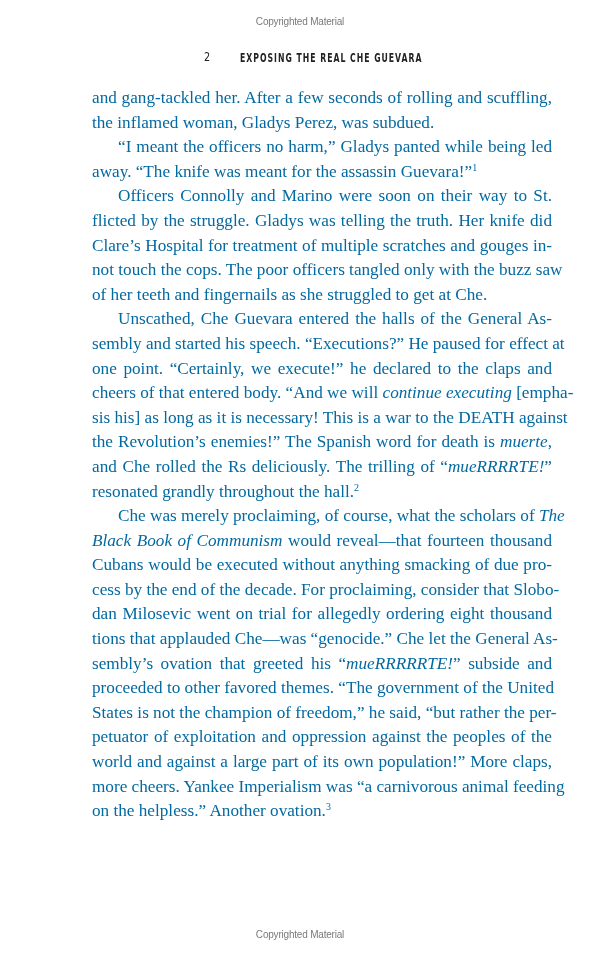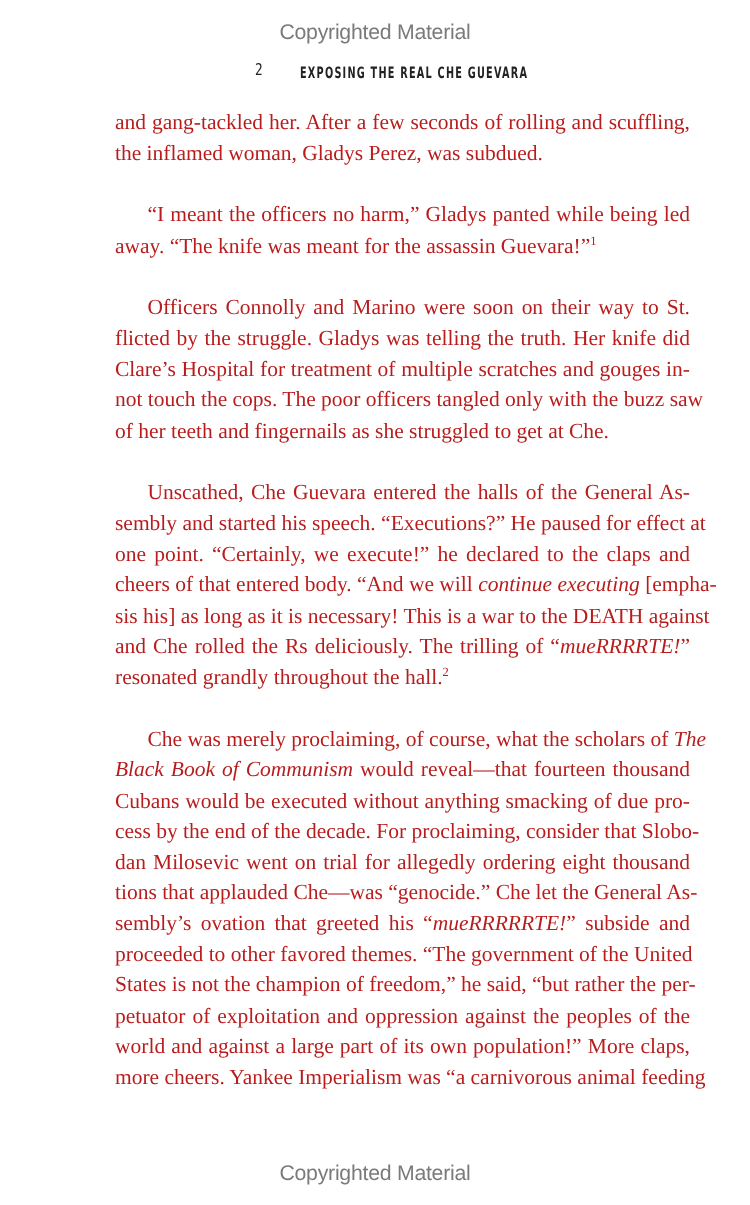--- a/index.html
+++ b/index.html
@@ -1,29 +1,29 @@
 <!DOCTYPE html>
 <html><head>
 <meta charset="utf-8">
 <style>
   html, body { margin:0; padding:0; background:#ffffff; }
   body { width:600px; height:964px; position:relative; overflow:hidden; }
   .watermark { position:absolute; left:0; width:600px; text-align:center;
-    font-family:"Liberation Sans", sans-serif; font-size:17px; color:#7a7a7a; letter-spacing:-0.2px; }
+    font-family:"Liberation Sans", sans-serif; font-size:10px; color:#7a7a7a; letter-spacing:-0.2px; }
   .wm-top { top:16px; }
   .wm-bottom { top:929px; }
   .running-head { position:absolute; top:49px; left:0; width:600px; height:20px;
     font-family:"DejaVu Sans", sans-serif; color:#222; }
   .page-num { position:absolute; left:204px; top:0; font-size:13px; transform:scaleX(0.75); transform-origin:left top; font-weight:normal; }
   .book-title { position:absolute; left:240px; top:1px; font-size:12.5px; letter-spacing:1.6px; font-weight:bold; transform:scaleX(0.62); transform-origin:left top; white-space:nowrap; }
   .body-text { position:absolute; left:92px; top:86px; width:460px;
-    font-family:"Liberation Serif", serif; font-size:17.2px; color:#b91c1c; }
+    font-family:"Liberation Serif", serif; font-size:17.2px; color:#0369a1; }
   .line { height:24.6px; line-height:24.6px; white-space:nowrap; text-align:justify; text-align-last:justify; }
   .line.last { text-align-last:left; }
-  .line.indent { padding-left:26px;margin-top:25px; }
+  .line.indent { padding-left:26px; }
   sup { font-size:10px; line-height:0; vertical-align:6px; }
 </style>
 </head>
 <body>
 
 <div class="watermark wm-top">Copyrighted Material</div>
 
 <div class="running-head">
   <span class="page-num">2</span>
   <span class="book-title">EXPOSING THE REAL CHE GUEVARA</span>
@@ -37,29 +37,31 @@
     <div class="line indent"><span>Officers Connolly and Marino were soon on their way to St.</span></div>
     <div class="line"><span>flicted by the struggle. Gladys was telling the truth. Her knife did</span></div>
     <div class="line"><span>Clare’s Hospital for treatment of multiple scratches and gouges in-</span></div>
     <div class="line"><span>not touch the cops. The poor officers tangled only with the buzz saw</span></div>
     <div class="line last"><span>of her teeth and fingernails as she struggled to get at Che.</span></div>
     <div class="line indent"><span>Unscathed, Che Guevara entered the halls of the General As-</span></div>
     <div class="line"><span>sembly and started his speech. “Executions?” He paused for effect at</span></div>
     <div class="line"><span>one point. “Certainly, we execute!” he declared to the claps and</span></div>
     <div class="line"><span>cheers of that entered body. “And we will </span><i>continue executing</i><span> [empha-</span></div>
     <div class="line"><span>sis his] as long as it is necessary! This is a war to the DEATH against</span></div>
+    <div class="line"><span>the Revolution’s enemies!” The Spanish word for death is </span><i>muerte</i><span>,</span></div>
     <div class="line"><span>and Che rolled the Rs deliciously. The trilling of “</span><i>mueRRRRTE!</i><span>”</span></div>
     <div class="line last"><span>resonated grandly throughout the hall.</span><sup>2</sup></div>
     <div class="line indent"><span>Che was merely proclaiming, of course, what the scholars of </span><i>The</i><span></span></div>
     <div class="line"><span></span><i>Black Book of Communism</i><span> would reveal—that fourteen thousand</span></div>
     <div class="line"><span>Cubans would be executed without anything smacking of due pro-</span></div>
     <div class="line"><span>cess by the end of the decade. For proclaiming, consider that Slobo-</span></div>
     <div class="line"><span>dan Milosevic went on trial for allegedly ordering eight thousand</span></div>
     <div class="line"><span>tions that applauded Che—was “genocide.” Che let the General As-</span></div>
     <div class="line"><span>sembly’s ovation that greeted his “</span><i>mueRRRRRTE!</i><span>” subside and</span></div>
     <div class="line"><span>proceeded to other favored themes. “The government of the United</span></div>
     <div class="line"><span>States is not the champion of freedom,” he said, “but rather the per-</span></div>
     <div class="line"><span>petuator of exploitation and oppression against the peoples of the</span></div>
     <div class="line"><span>world and against a large part of its own population!” More claps,</span></div>
     <div class="line"><span>more cheers. Yankee Imperialism was “a carnivorous animal feeding</span></div>
+    <div class="line last"><span>on the helpless.” Another ovation.</span><sup>3</sup></div>
   </div>
 
 <div class="watermark wm-bottom">Copyrighted Material</div>
 
 </body></html>

